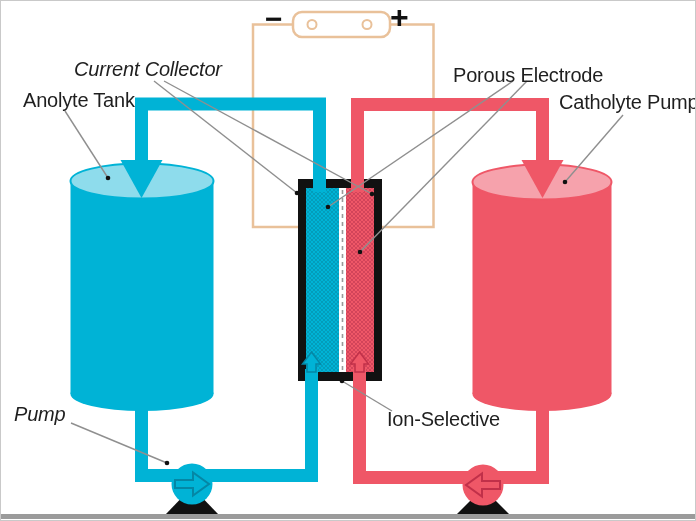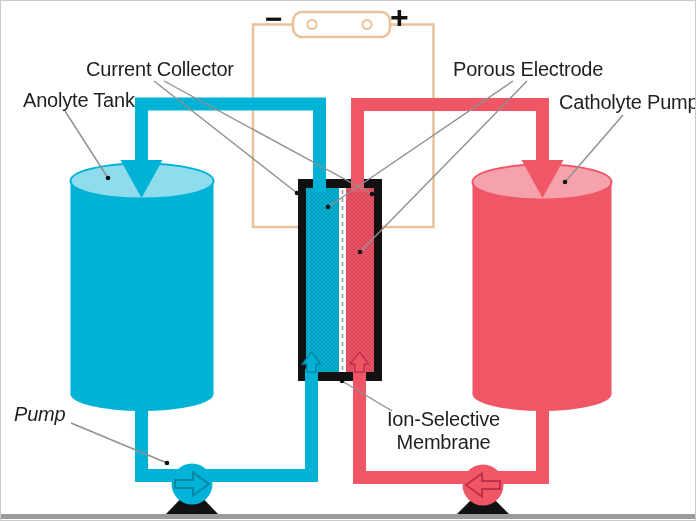--- a/index.html
+++ b/index.html
@@ -22,26 +22,26 @@
     line-height:23px;
   }
   .sign{
     position:absolute;
     font-weight:700;
     color:#111;
     line-height:1;
   }
   #minus-sign{left:264px;top:3px;font-size:30px;}
   #plus-sign{left:389px;top:0px;font-size:32px;}
-  #lbl-current-collector{left:85px;top:57px;}
+  #lbl-current-collector{left:73px;top:57px;font-style:italic;}
   #lbl-anolyte-tank{left:14px;top:88px;margin-left:8px;}
-  #lbl-porous-electrode{left:452px;top:57px;}
+  #lbl-porous-electrode{left:452px;top:63px;}
   #lbl-catholyte-tank{left:558px;top:90px;}
   #lbl-pump{left:13px;top:402px;font-style:italic;}
-  #lbl-membrane{left:386px;top:407px;text-align:center;}
+  #lbl-membrane{left:386px;top:407px;}
   #bottom-frame-bar{
     position:absolute;left:0;top:513px;width:696px;height:5px;
     background:#9b9b9b;
   }
 </style>
 </head>
 <body>
 
 <div id="stage">
 
@@ -147,17 +147,16 @@
   <div class="sign" id="minus-sign">−</div>
   <div class="sign" id="plus-sign">+</div>
 
   <div class="lbl" id="lbl-current-collector">Current Collector</div>
   <div class="lbl" id="lbl-anolyte-tank">Anolyte Tank</div>
   <div class="lbl" id="lbl-porous-electrode">Porous Electrode</div>
   <div class="lbl" id="lbl-catholyte-tank">Catholyte Pump</div>
   <div class="lbl" id="lbl-pump">Pump</div>
   <div class="lbl" id="lbl-membrane">
     <div>Ion-Selective</div>
-    <div>Membrane</div>
   </div>
 
   <div id="bottom-frame-bar"></div>
 </div>
 
 </body></html>

